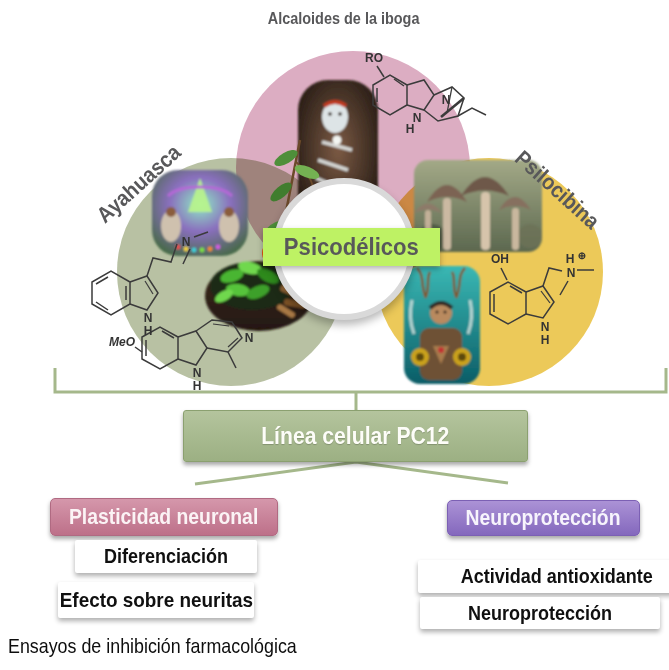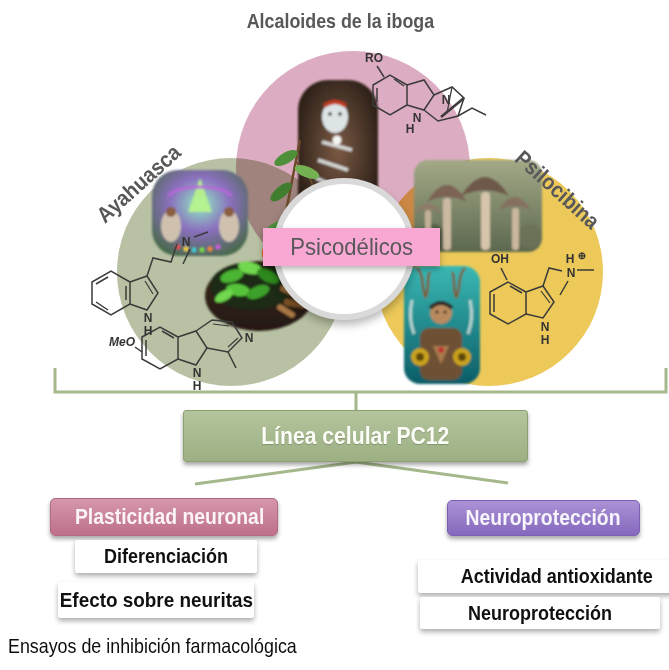--- a/index.html
+++ b/index.html
@@ -5,40 +5,40 @@
   html,body{margin:0;padding:0;background:#fff;}
   .stage{position:relative;width:669px;height:670px;background:#ffffff;overflow:hidden;
          font-family:"Liberation Sans",sans-serif;}
   .abs{position:absolute;}
   svg{display:block;}
   .hdr{font-weight:bold;color:#58585a;white-space:nowrap;}
   .cx{display:inline-block;transform:scaleX(.88);transform-origin:center;}
   .cx9{display:inline-block;transform:scaleX(.9);transform-origin:center;}
   .cxL{display:inline-block;transform:scaleX(.85);transform-origin:left center;}
 
-  .title{top:9px;left:357px;transform:translateX(-50%);font-size:21px;text-align:center;}
+  .title{top:9px;left:357px;transform:translateX(-50%);font-size:17px;text-align:center;}
   .lbl-aya{top:184px;left:139px;transform:translate(-50%,-50%) rotate(-42deg);font-size:22px;}
   .lbl-psi{top:190px;left:557px;transform:translate(-50%,-50%) rotate(42deg);font-size:22px;}
 
   .center-circle{left:273px;top:178px;width:142px;height:142px;border-radius:50%;
       background:#ffffff;border:6px solid #d9d9d9;box-sizing:border-box;
       box-shadow:0 5px 9px rgba(0,0,0,.28);}
-  .banner{left:263px;top:228px;width:177px;height:38px;background:#f9a8d4;
+  .banner{left:263px;top:228px;width:177px;height:38px;background:#bef264;
       box-shadow:0 3px 6px rgba(0,0,0,.30);display:flex;align-items:center;justify-content:center;
-      font-weight:normal;font-size:24px;color:#58585a;white-space:nowrap;}
+      font-weight:bold;font-size:24px;color:#58585a;white-space:nowrap;}
 
   .greenbox{left:183px;top:410px;width:345px;height:52px;border-radius:3px;
       background:linear-gradient(#b4c49d,#9cb083);border:1px solid #8ba070;box-sizing:border-box;
       box-shadow:0 3px 4px rgba(0,0,0,.35);display:flex;align-items:center;justify-content:center;
       color:#fdfdf8;font-weight:bold;font-size:23px;white-space:nowrap;
       text-shadow:0 1px 1px rgba(0,0,0,.2);}
 
   .pinkbox{left:50px;top:498px;width:228px;height:38px;border-radius:5px;
       background:linear-gradient(#d597ab,#bd7089);border:1px solid #b06a82;box-sizing:border-box;
-      box-shadow:0 3px 4px rgba(0,0,0,.35);display:flex;align-items:center;justify-content:flex-end;
+      box-shadow:0 3px 4px rgba(0,0,0,.35);display:flex;align-items:center;justify-content:center;
       color:#fbf3f5;font-weight:bold;font-size:22px;white-space:nowrap;}
   .purplebox{left:447px;top:500px;width:193px;height:36px;border-radius:5px;
       background:linear-gradient(#ab92d6,#8468bd);border:1px solid #7c60b4;box-sizing:border-box;
       box-shadow:0 3px 4px rgba(0,0,0,.35);display:flex;align-items:center;justify-content:center;
       color:#f7f4fc;font-weight:bold;font-size:22px;white-space:nowrap;}
 
   .whitebox{background:#ffffff;border-radius:2px;box-shadow:0 3px 5px rgba(0,0,0,.32);
       display:flex;align-items:center;justify-content:center;color:#101010;font-weight:bold;
       white-space:nowrap;}
   .wb-dif{left:75px;top:540px;width:182px;height:33px;font-size:20px;}

